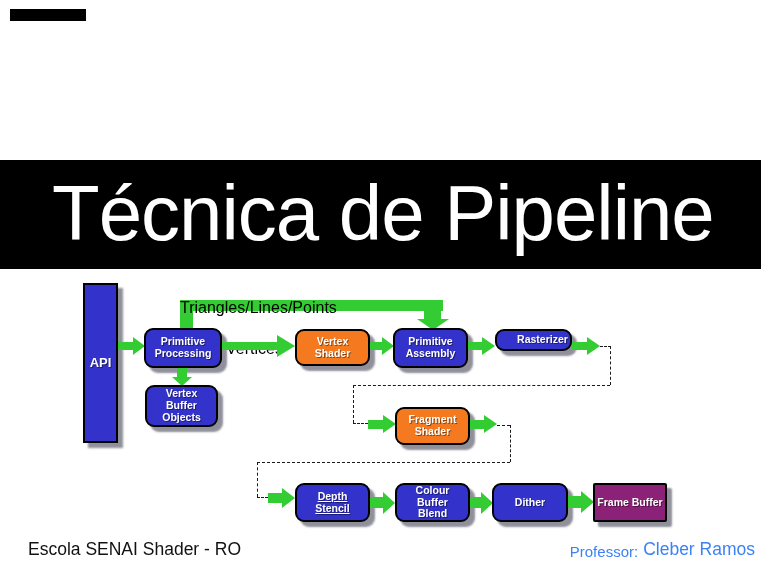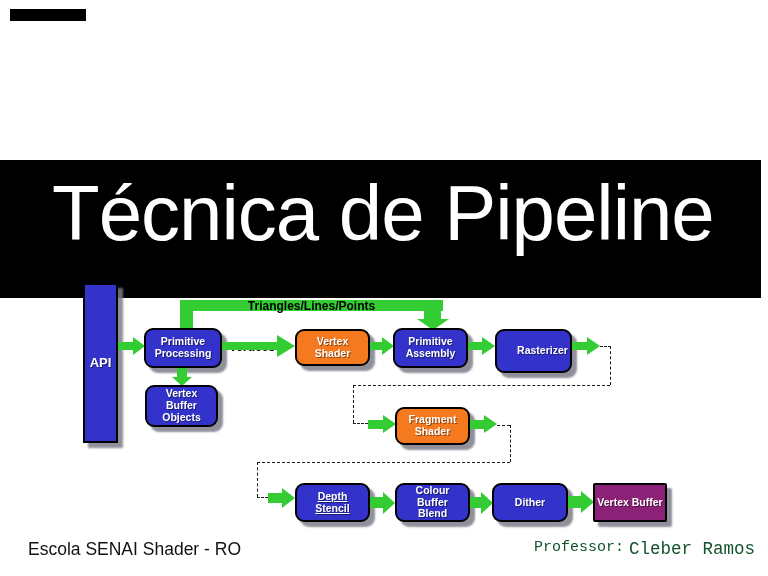--- a/index.html
+++ b/index.html
@@ -1,45 +1,45 @@
 <!DOCTYPE html>
 <html><head>
 <meta charset="utf-8">
 <style>
   html,body{margin:0;padding:0;background:#fff;}
   #slide{position:relative;width:768px;height:576px;background:#ffffff;overflow:hidden;
          font-family:"Liberation Sans",sans-serif;}
   
   #topmark{position:absolute;left:10px;top:9px;width:76px;height:12px;background:#000;}
   
-  #titleband{position:absolute;left:0;top:160px;width:761px;height:138px;background:#000;}
+  #titleband{position:absolute;left:0;top:160px;width:761px;height:109px;background:#000;}
   #titletext{position:absolute;left:52px;top:0;height:109px;line-height:107px;color:#fff;
              font-size:78px;letter-spacing:-1px;white-space:nowrap;}
   
   #footer-left{position:absolute;left:28px;top:539px;font-size:17.5px;color:#111;}
-  #footer-right{position:absolute;right:13px;top:539px;display:flex;align-items:flex-start;color:#14532d;font-family:Liberation Mono, monospace;}
+  #footer-right{position:absolute;right:13px;top:539px;display:flex;align-items:flex-end;color:#3b82f6;}
   #footer-right .flabel{font-size:15px;margin-right:5px;}
   #footer-right .fname{font-size:17.5px;}
   
   .node{position:absolute;border:2px solid #000;border-radius:9px;color:#fff;font-weight:700;
         font-size:10.5px;line-height:1.12;display:flex;align-items:center;justify-content:center;
         text-align:center;white-space:pre-line;box-sizing:border-box;
         text-shadow:1px 1px 0 rgba(0,0,0,.45);
         box-shadow:5px 5px 2px rgba(125,125,138,.85);}
   .blue{background:#3333cc;}
   .orange{background:#f57a1f;}
   .purple{background:#8b2277;border-radius:2px;}
   
   .g{position:absolute;background:#33cc33;}
   .ah{position:absolute;width:0;height:0;border-style:solid;border-color:transparent;}
   
   .dh{position:absolute;height:0;border-top:1px dashed #1a1a1a;}
   .dv{position:absolute;width:0;border-left:1px dashed #1a1a1a;}
   
-  .dlabel{position:absolute;color:#000;font-weight:700;font-size:12px;text-align:center;}
+  .dlabel{position:absolute;color:#000;font-weight:400;font-size:16px;text-align:left;}
 </style>
 </head>
 <body>
 
 <div id="slide">
 
   <div id="topmark"></div>
 
   <div id="titleband">
     <div id="titletext">Técnica de Pipeline</div>
@@ -78,21 +78,21 @@
 
     <div class="g" style="left:370px;top:342px;width:12px;height:8px;"></div>
     <div class="ah" style="left:382px;top:337px;border-top:9px solid transparent;border-bottom:9px solid transparent;border-left:12px solid #33cc33;"></div>
 
     <div class="node blue" style="left:393px;top:328px;width:75px;height:40px;">Primitive
 Assembly</div>
 
     <div class="g" style="left:468px;top:342px;width:14px;height:8px;"></div>
     <div class="ah" style="left:482px;top:337px;border-top:9px solid transparent;border-bottom:9px solid transparent;border-left:13px solid #33cc33;"></div>
 
-    <div class="node blue" style="left:495px;top:329px;width:77px;height:44px;padding-left:18px;">Rasterizer</div>
+    <div class="node blue" style="left:495px;top:329px;width:77px;height:22px;padding-left:18px;">Rasterizer</div>
 
     <div class="g" style="left:572px;top:342px;width:15px;height:8px;"></div>
     <div class="ah" style="left:587px;top:337px;border-top:9px solid transparent;border-bottom:9px solid transparent;border-left:13px solid #33cc33;"></div>
 
     <div class="dh" style="left:600px;top:346px;width:11px;"></div>
     <div class="dv" style="left:610px;top:346px;height:39px;"></div>
     <div class="dh" style="left:353px;top:385px;width:257px;"></div>
     <div class="dv" style="left:353px;top:385px;height:38px;"></div>
     <div class="dh" style="left:353px;top:423px;width:15px;"></div>
 
@@ -125,21 +125,21 @@
 Blend</div>
 
     <div class="g" style="left:470px;top:497px;width:11px;height:11px;"></div>
     <div class="ah" style="left:481px;top:492px;border-top:11px solid transparent;border-bottom:11px solid transparent;border-left:12px solid #33cc33;"></div>
 
     <div class="node blue" style="left:492px;top:483px;width:76px;height:39px;">Dither</div>
 
     <div class="g" style="left:568px;top:496px;width:13px;height:12px;"></div>
     <div class="ah" style="left:581px;top:491px;border-top:11px solid transparent;border-bottom:11px solid transparent;border-left:13px solid #33cc33;"></div>
 
-    <div class="node purple" style="left:593px;top:483px;width:74px;height:39px;">Vertex Buffer</div>
+    <div class="node purple" style="left:593px;top:483px;width:74px;height:39px;">Frame Buffer</div>
 
   </div>
 
   <div id="footer-left">Escola SENAI Shader - RO</div>
   <div id="footer-right">
     <span class="flabel">Professor:</span>
     <span class="fname">Cleber Ramos</span>
   </div>
 
 </div>

